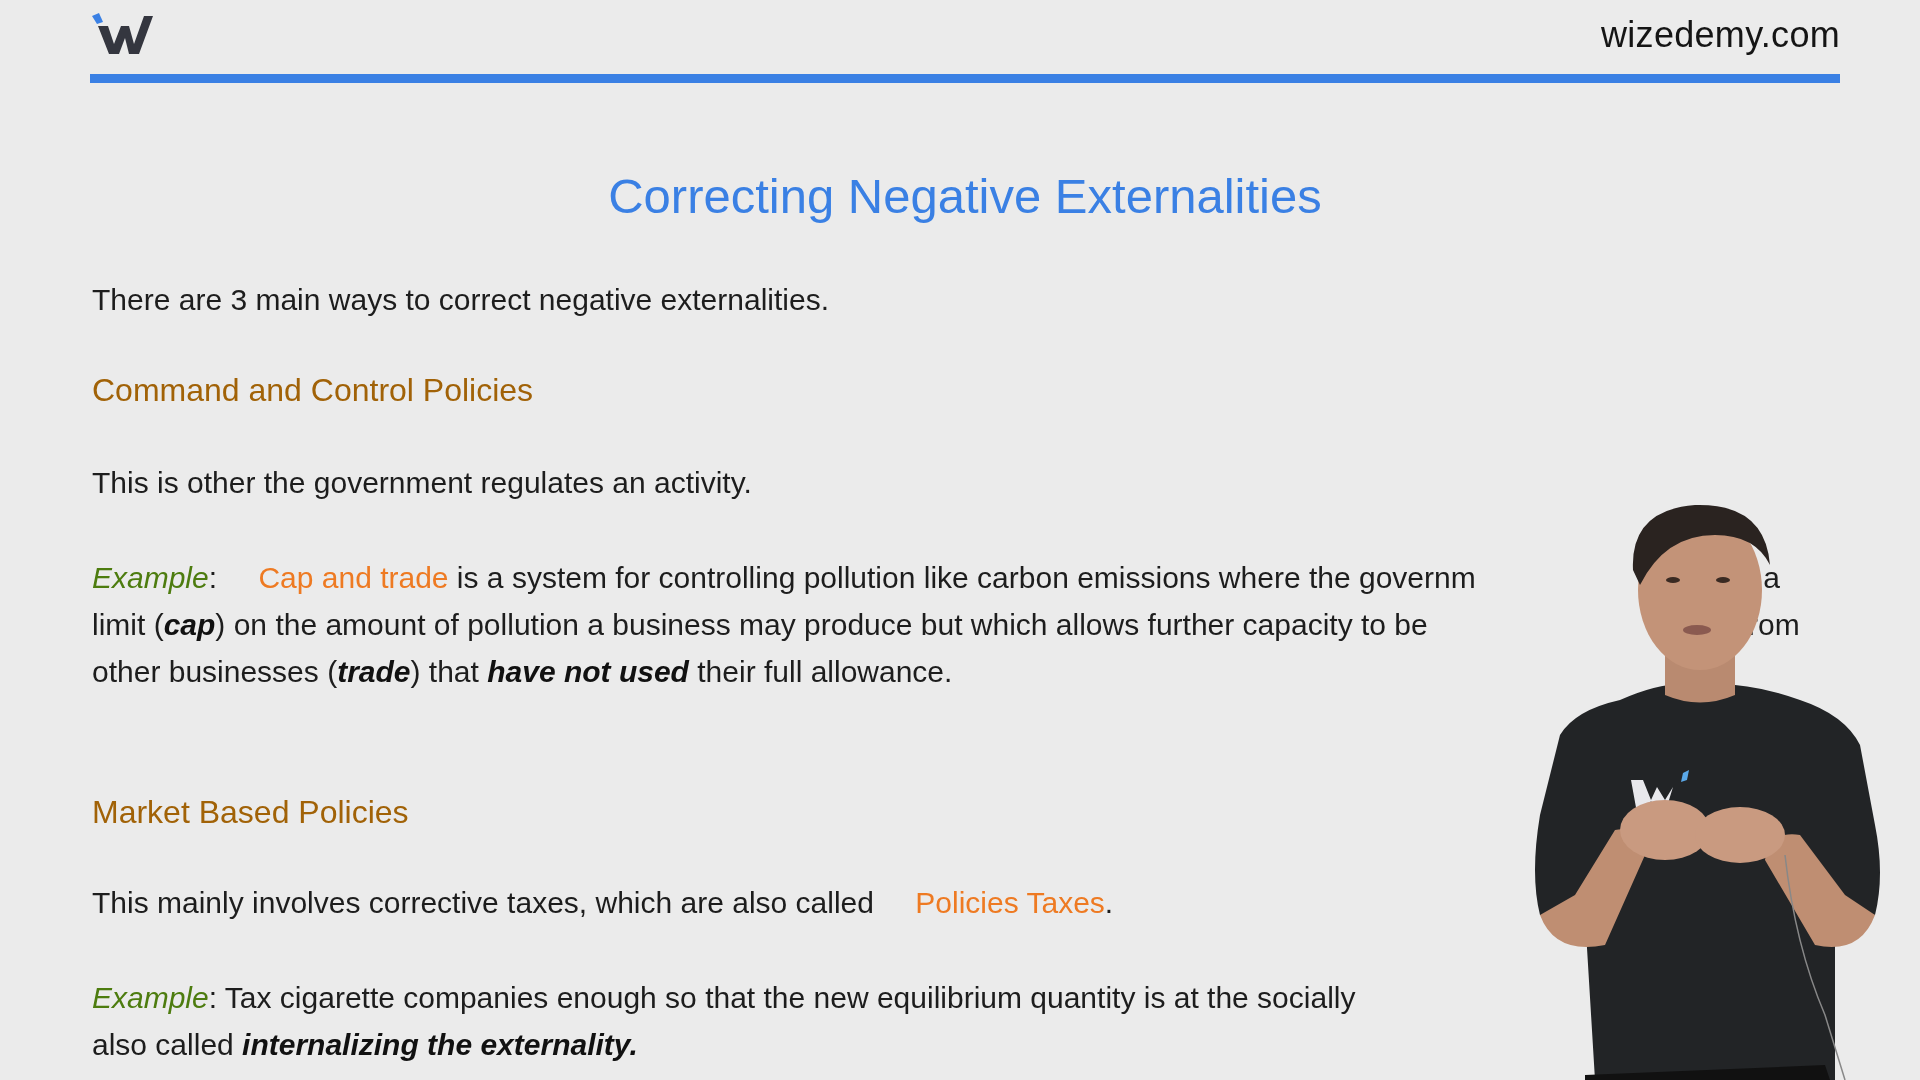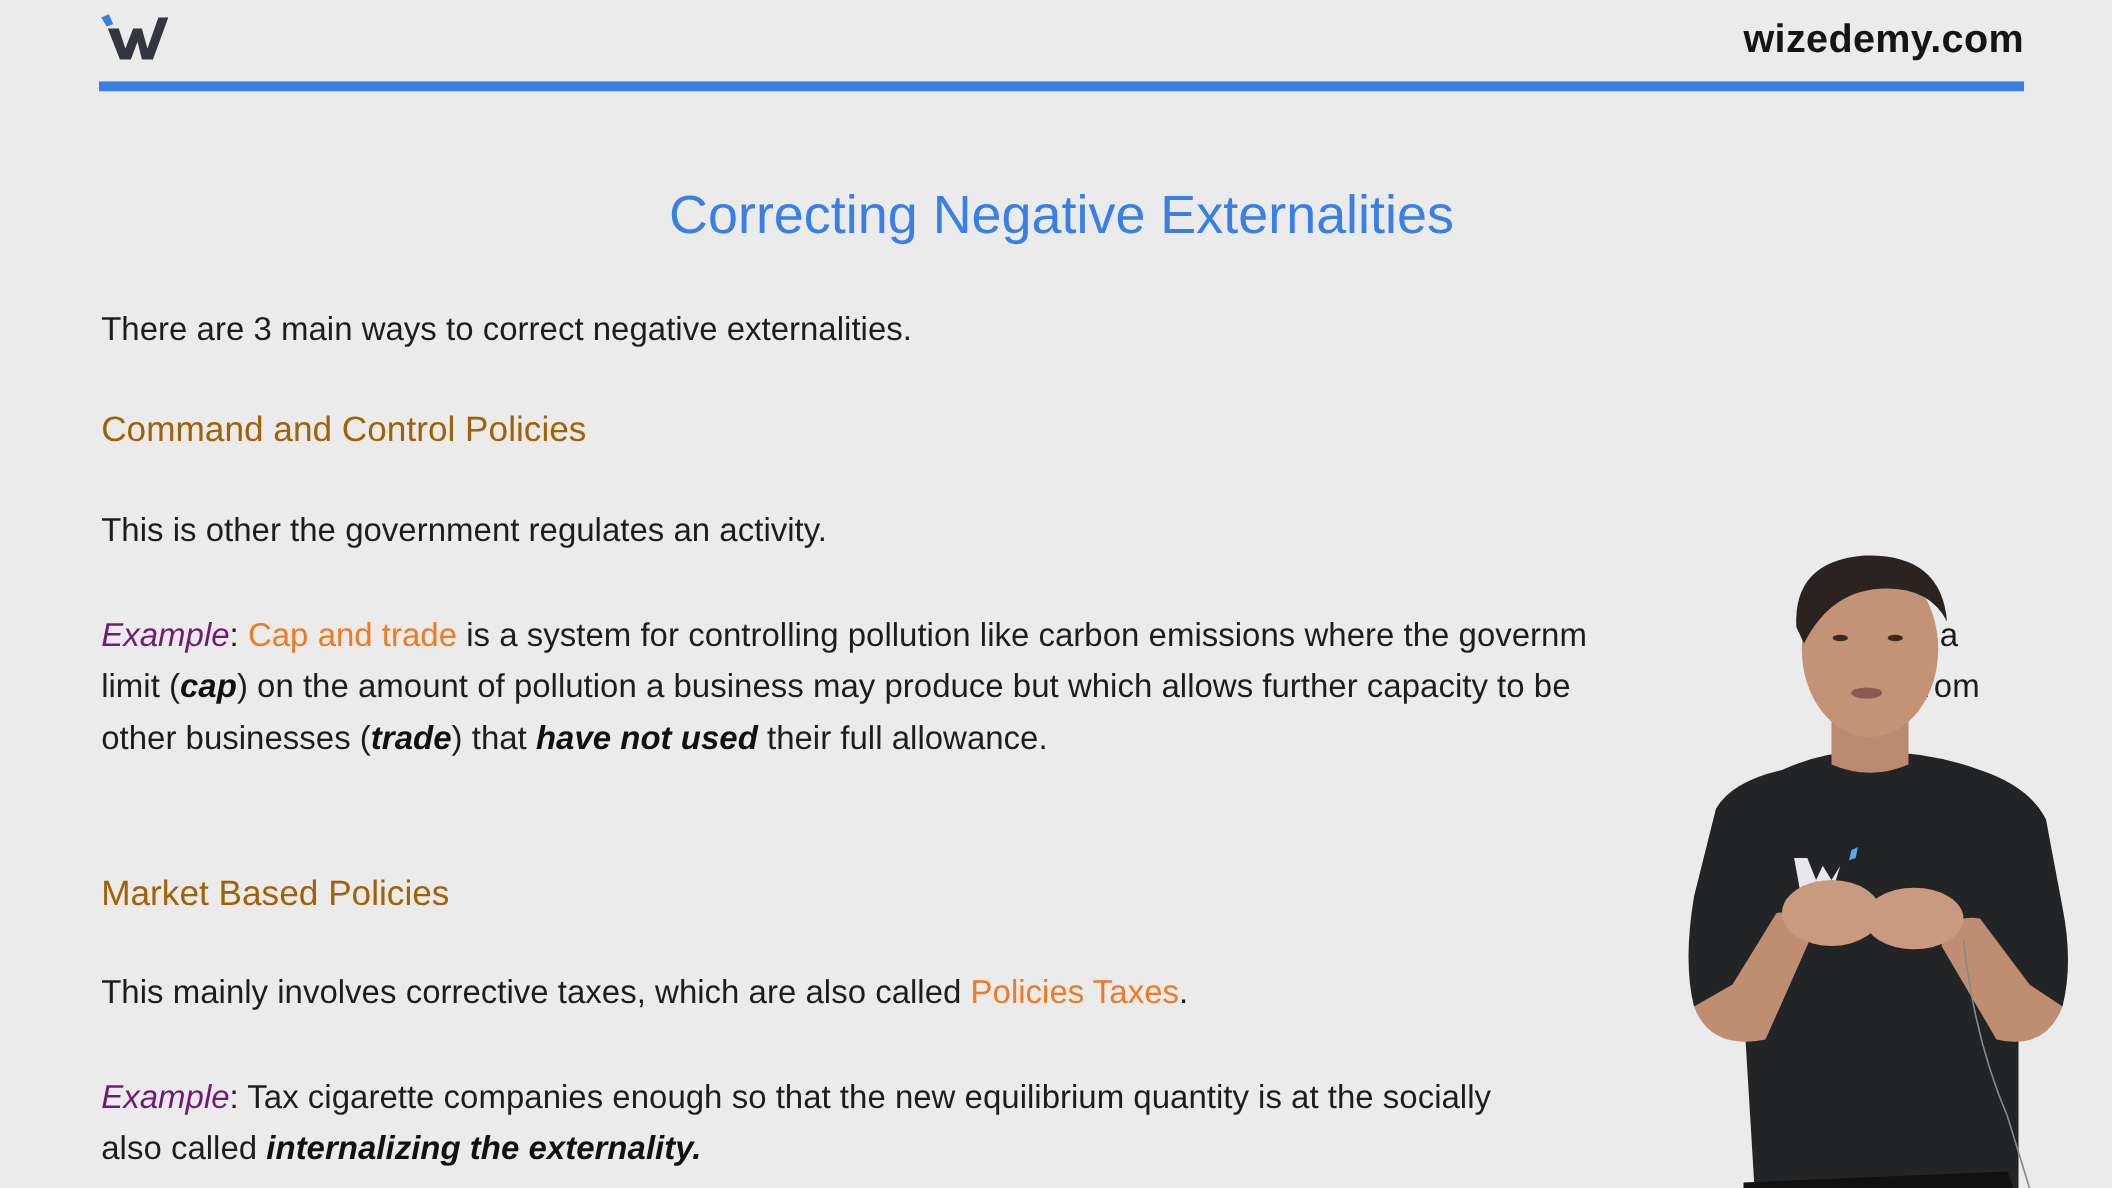--- a/index.html
+++ b/index.html
@@ -3,27 +3,27 @@
 <meta charset="utf-8">
 <style>
   html, body { margin:0; padding:0; }
   body {
     width:1920px; height:1080px; overflow:hidden; position:relative;
     background:#ebebeb;
     font-family: "Liberation Sans", "DejaVu Sans", sans-serif;
     color:#1d1d1d;
   }
   .logo { position:absolute; left:90px; top:12px; width:64px; height:46px; }
-  .site { position:absolute; right:80px; top:14px; font-size:36px; font-weight:bold; color:#151515; letter-spacing:0.3px; }
+  .site { position:absolute; right:80px; top:14px; font-size:36px; font-weight:normal; color:#151515; letter-spacing:0.3px; }
   .rule { position:absolute; left:90px; top:74px; width:1750px; height:9px; background:#3a80e4; }
   .title { position:absolute; left:0; width:1930px; top:168px; text-align:center; font-size:49px; color:#3a80e4; }
   .line { position:absolute; left:92px; font-size:30px; white-space:nowrap; line-height:36px;text-align:center; }
   .h { color:#a16207; font-size:32px; }
-  .ex { color:#701a75; font-style:italic; }
-  .or { color:#ee7a22; }
+  .ex { color:#4d7c0f; font-style:italic; }
+  .or { color:#ee7a22;margin-left:33px; }
   b { font-weight:bold; color:#111;font-style:italic; }
   .presenter { position:absolute; left:1515px; top:495px; width:380px; height:585px; }
 </style>
 </head>
 <body>
 
 <svg class="logo" viewBox="0 0 64 46">
   <path d="M2 4 L9 1 L13 10 L7 12 Z" fill="#3a80e4"></path>
   <path d="M8 14 L18 14 L24 32 L31 14 L39 14 L44 32 L54 4 L63 4 L49 42 L39 42 L35 26 L29 42 L19 42 Z" fill="#34363f"></path>
 </svg>

